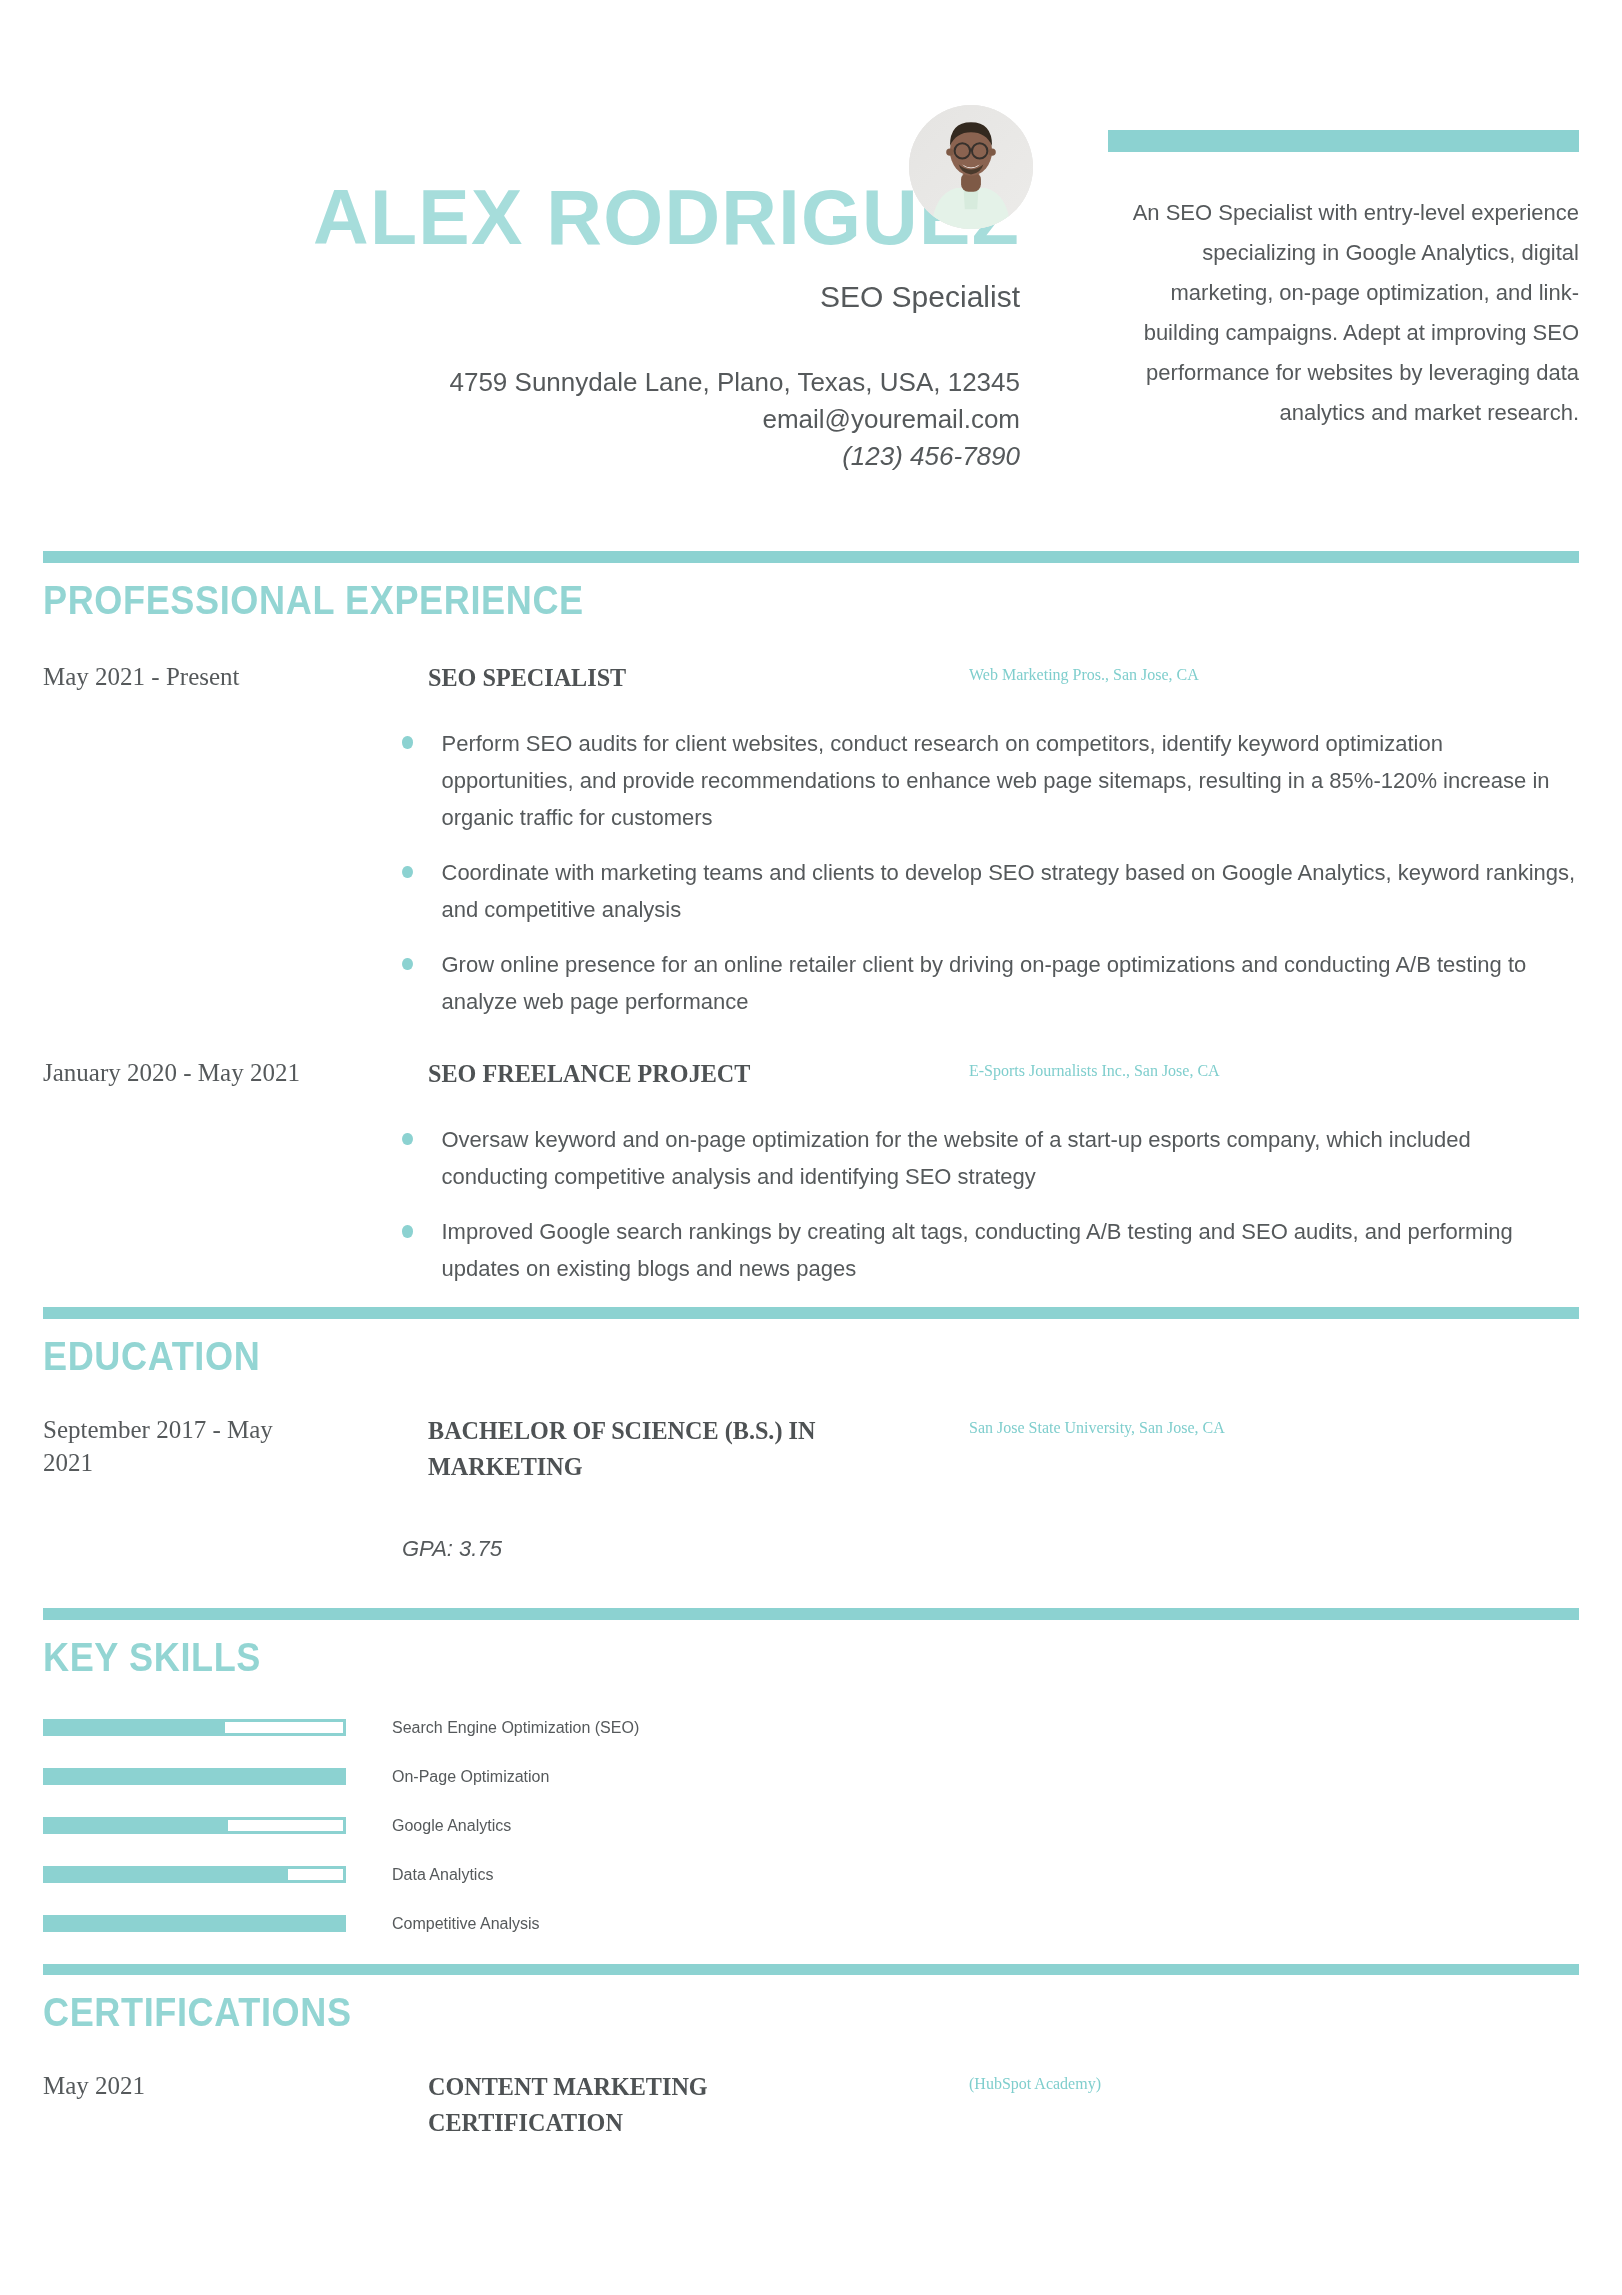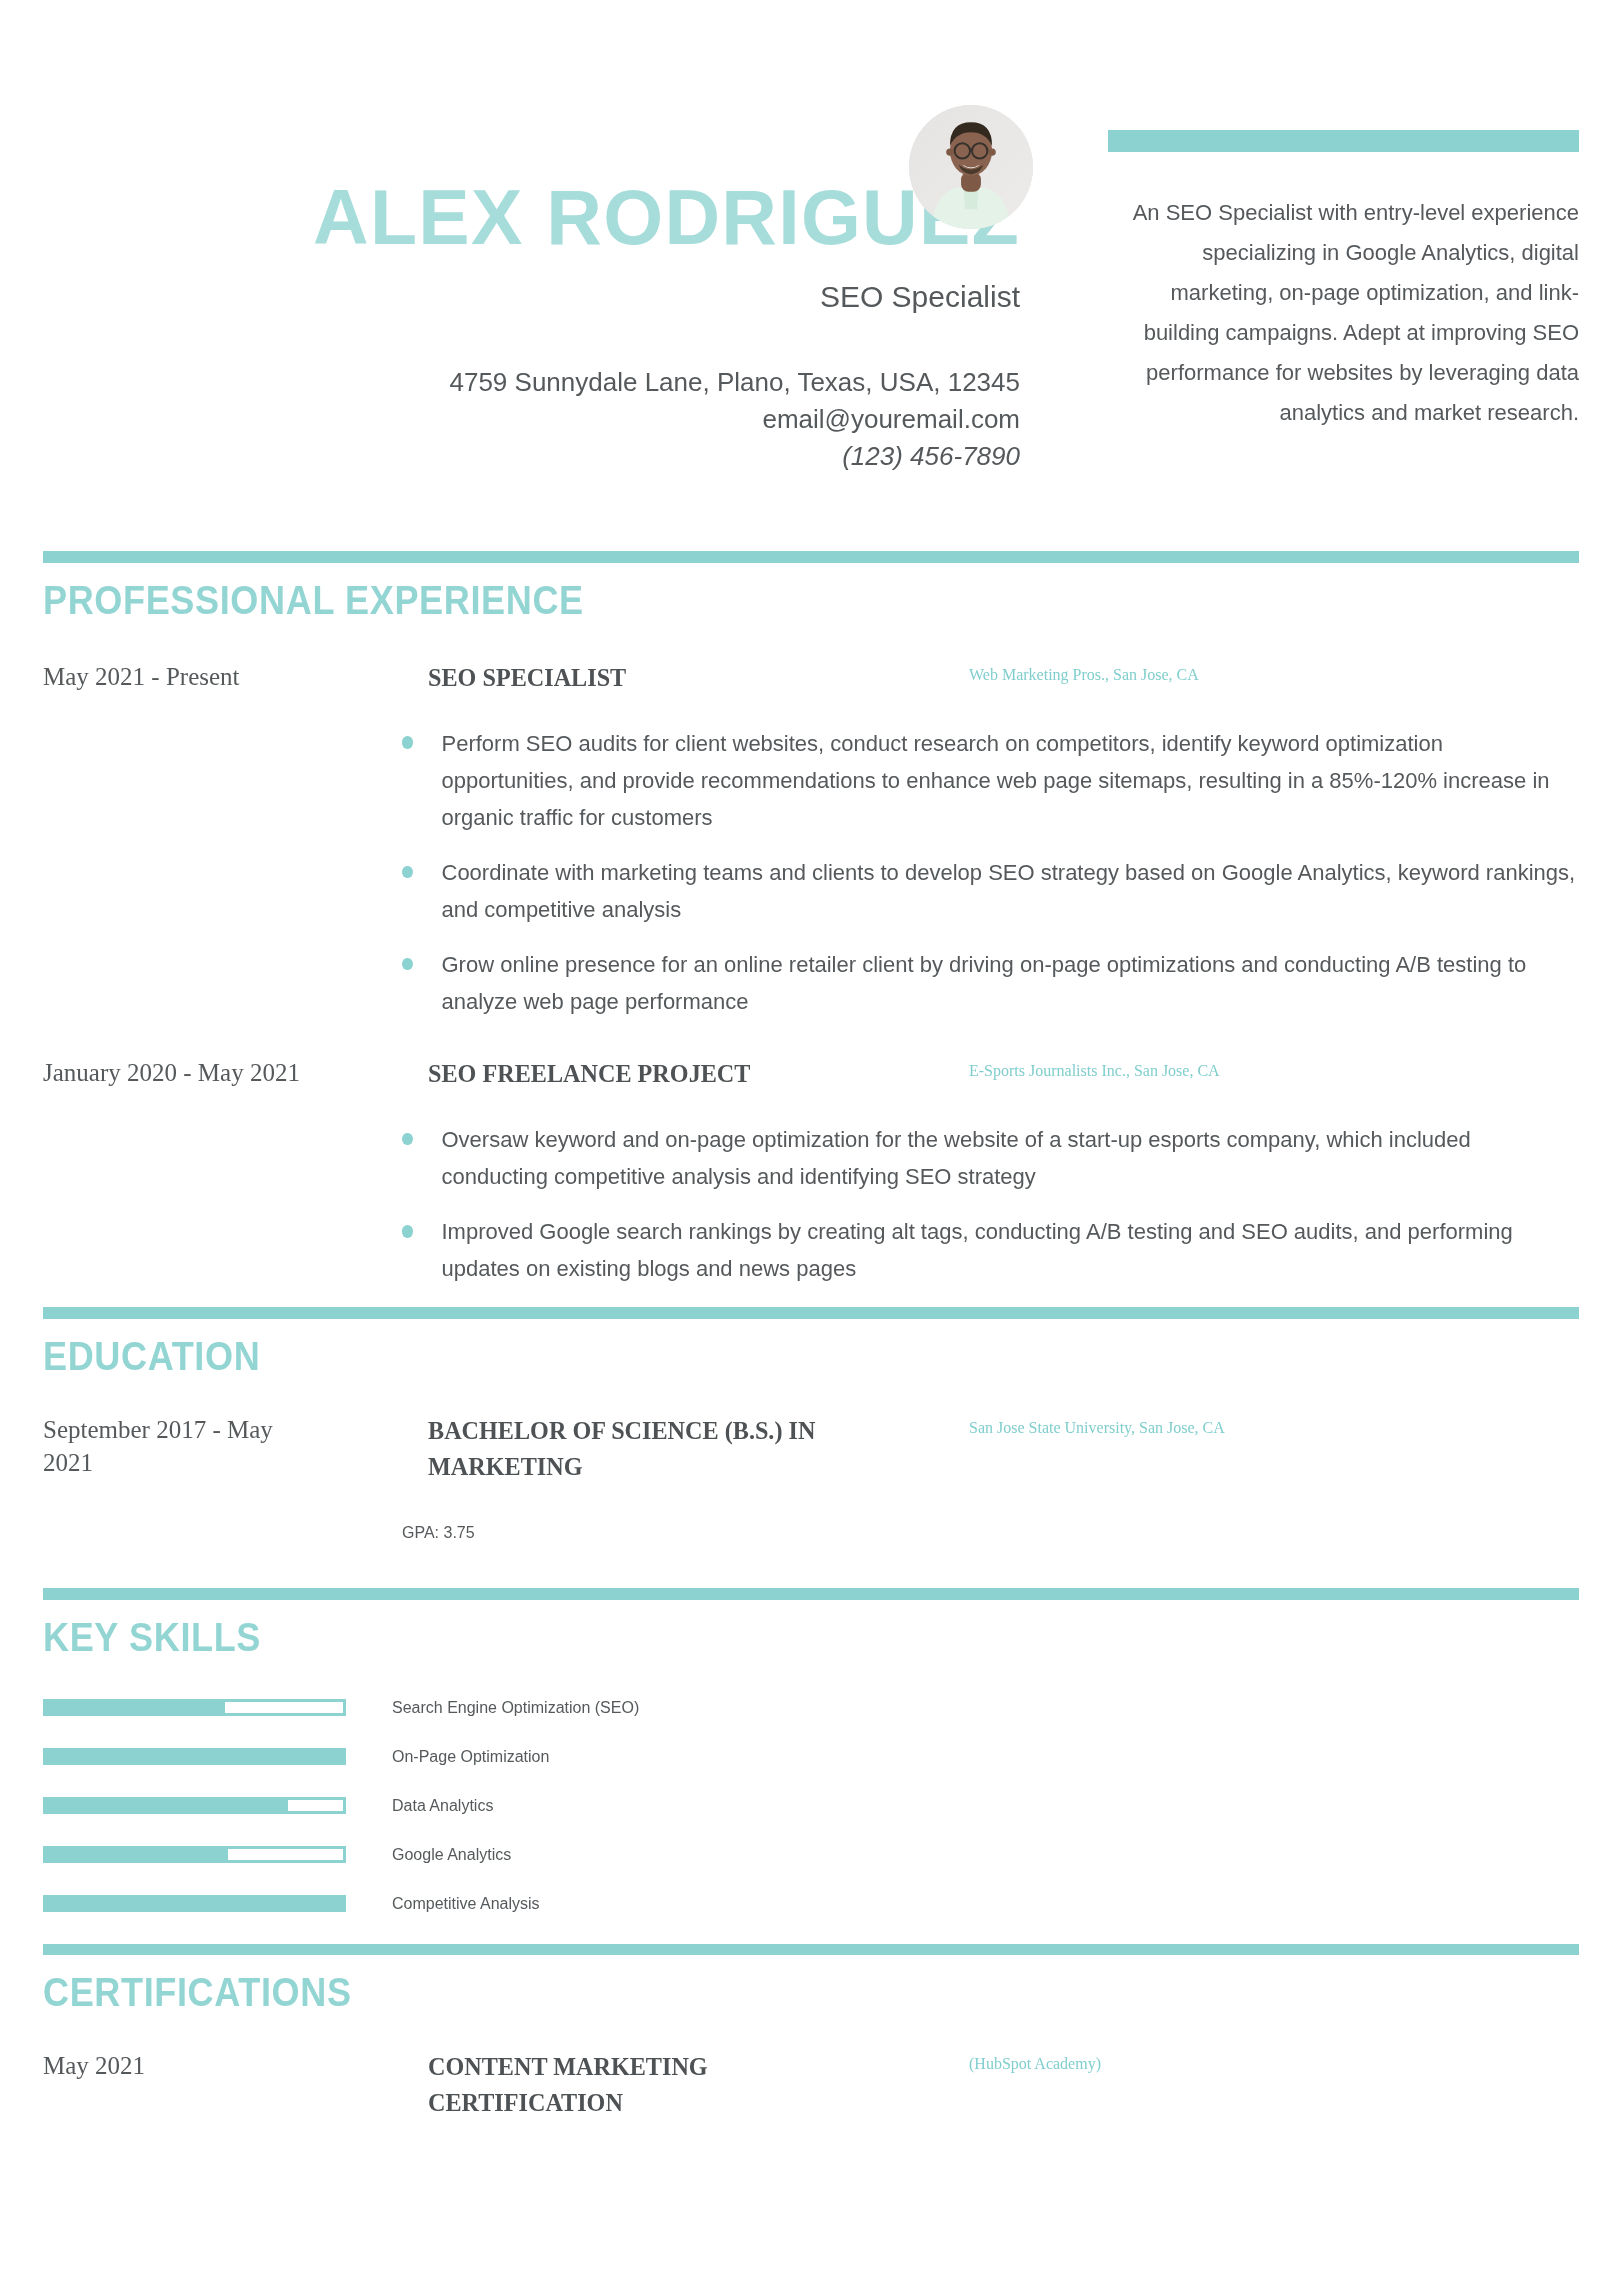--- a/index.html
+++ b/index.html
@@ -58,21 +58,21 @@
   }
   .entry-row.tight{margin-top:36px;}
   .dates{font-size:25px;line-height:33px;color:var(--text);}
   .entry-title{font-size:26px;font-weight:bold;line-height:36px;color:var(--text-strong);}
   .entry-title-inner{display:inline-block;transform:scaleX(0.93);transform-origin:left top;}
   .entry-org{font-size:16px;line-height:30px;color:var(--accent-text);text-align:left;}
   .bullets{list-style:none;margin-top:29px;margin-left:359px;}
   .bullets li{display:flex;margin-bottom:18.3px;}
   .dot{flex:none;width:10.5px;height:12.4px;border-radius:50%;background:var(--accent);margin-top:11.8px;}
   .bullet-text{margin-left:29px;width:1144px;font-size:22px;line-height:37px;color:var(--text);}
-  .gpa{margin-top:39px;margin-left:359px;font-size:16px;color:var(--text);}
+  .gpa{margin-top:51px;margin-left:359px;font-size:22px;color:var(--text);font-style:italic;}
   
   .skills{margin-top:41px;}
   .skill-row{display:flex;align-items:center;margin-bottom:31px;}
   .skill-track{position:relative;width:303px;height:17px;background:var(--accent);}
   .skill-rest{
     position:absolute;right:0;top:0;height:100%;
     background:#fff;border:3.3px solid var(--accent);
   }
   .skill-label{margin-left:46px;font-size:16px;color:var(--text);}
 </style>
@@ -190,29 +190,29 @@
             <div class="skill-rest" style="width: 41%;"></div>
           </div>
         <div class="skill-label">Search Engine Optimization (SEO)</div>
       </div>
       <div class="skill-row">
         <div class="skill-track"></div>
         <div class="skill-label">On-Page Optimization</div>
       </div>
       <div class="skill-row">
         <div class="skill-track">
+            <div class="skill-rest" style="width: 40%;"></div>
+          </div>
+        <div class="skill-label">Google Analytics</div>
+      </div>
+      <div class="skill-row">
+        <div class="skill-track">
             <div class="skill-rest" style="width: 20%;"></div>
           </div>
         <div class="skill-label">Data Analytics</div>
-      </div>
-      <div class="skill-row">
-        <div class="skill-track">
-            <div class="skill-rest" style="width: 40%;"></div>
-          </div>
-        <div class="skill-label">Google Analytics</div>
       </div>
       <div class="skill-row">
         <div class="skill-track"></div>
         <div class="skill-label">Competitive Analysis</div>
       </div>
     </div>
   </div>
 
   <div class="divider div-4"></div>
   <div>

